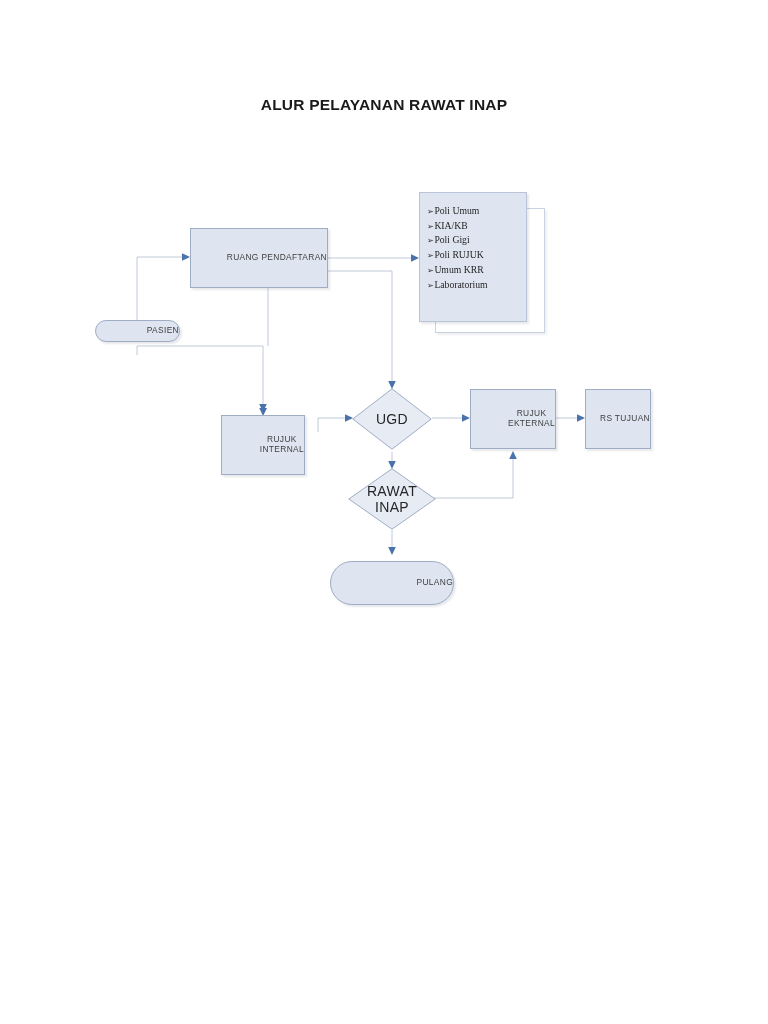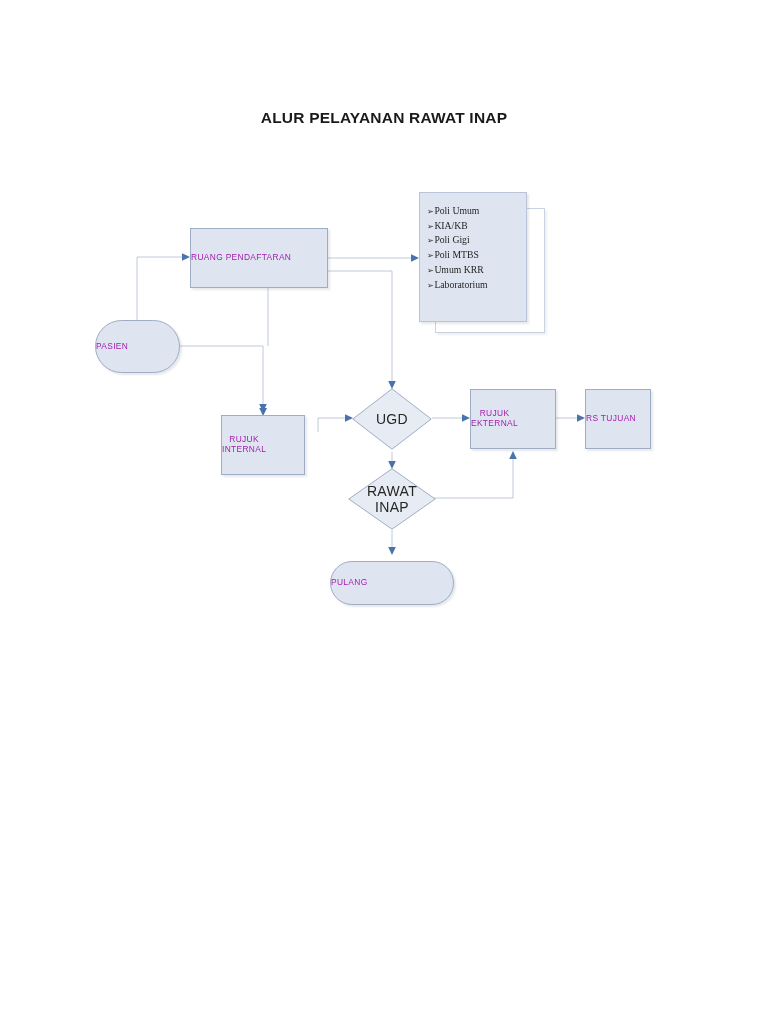--- a/index.html
+++ b/index.html
@@ -18,39 +18,39 @@
     position: absolute;
     left: 0; top: 0;
     width: 768px;
     height: 1024px;
     background: #ffffff;
   }
   
   #doc-title {
     position: absolute;
     left: 0;
-    top: 109px;
+    top: 96px;
     width: 768px;
     text-align: center;
     font-family: "Liberation Sans", sans-serif;
     font-weight: bold;
     font-size: 15.5px;
     letter-spacing: 0.2px;
     color: #1a1a1a;
     white-space: nowrap;
   }
   
   .node {
     position: absolute;
     box-sizing: border-box;
     display: flex;
     align-items: center;
-    justify-content: flex-start;
+    justify-content: flex-end;
     text-align: center;
-    color: #a21caf;
+    color: #404040;
     font-family: "Liberation Sans", sans-serif;
   }
   .rect {
     background: #dfe5f0;
     border: 1px solid #9fadc4;
     box-shadow: 2px 2px 2px rgba(120,130,150,0.18);
   }
   .pill {
     background: #dfe5f0;
     border: 1px solid #9fadc4;
@@ -189,21 +189,21 @@
       <path class="wire" d="M432,498 L513,498 L513,459"></path>
       <polygon class="head" points="509.2,459 516.8,459 513,451"></polygon>
     </g>
 
     <g>
       <path class="wire" d="M556,418 L577,418"></path>
       <polygon class="head" points="577,414.2 585,418 577,421.8"></polygon>
     </g>
   </svg>
 
-  <div class="node pill" style="left:95px; top:320px; width:85px; height:53px;">
+  <div class="node pill" style="left:95px; top:320px; width:85px; height:22px;">
     <span class="node-label">PASIEN</span>
   </div>
 
   <div class="node rect" style="left:190px; top:228px; width:138px; height:60px;">
     <span class="node-label">RUANG PENDAFTARAN</span>
   </div>
 
   <div id="services-back"></div>
 
   <div id="services-box">
@@ -214,21 +214,21 @@
     <div class="svc-item">
       <span class="svc-bullet">➢</span>
       <span>KIA/KB</span>
     </div>
     <div class="svc-item">
       <span class="svc-bullet">➢</span>
       <span>Poli Gigi</span>
     </div>
     <div class="svc-item">
       <span class="svc-bullet">➢</span>
-      <span>Poli MTBS</span>
+      <span>Poli RUJUK</span>
     </div>
     <div class="svc-item">
       <span class="svc-bullet">➢</span>
       <span>Umum KRR</span>
     </div>
     <div class="svc-item">
       <span class="svc-bullet">➢</span>
       <span>Laboratorium</span>
     </div>
   </div>

